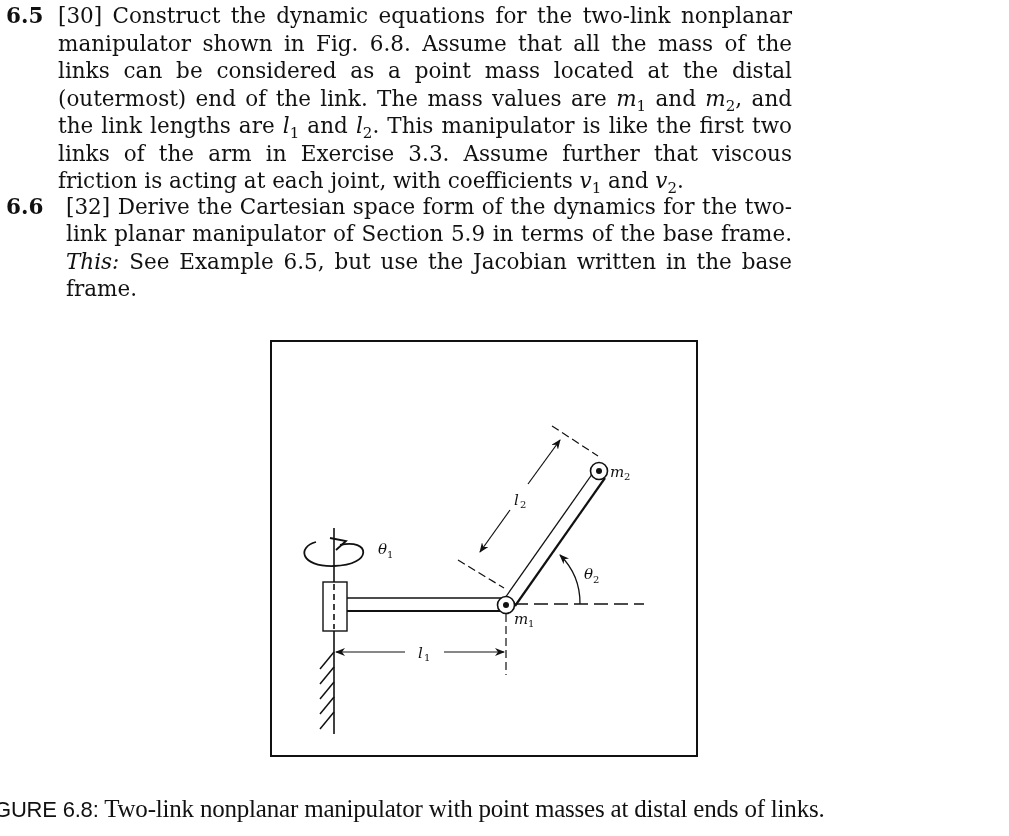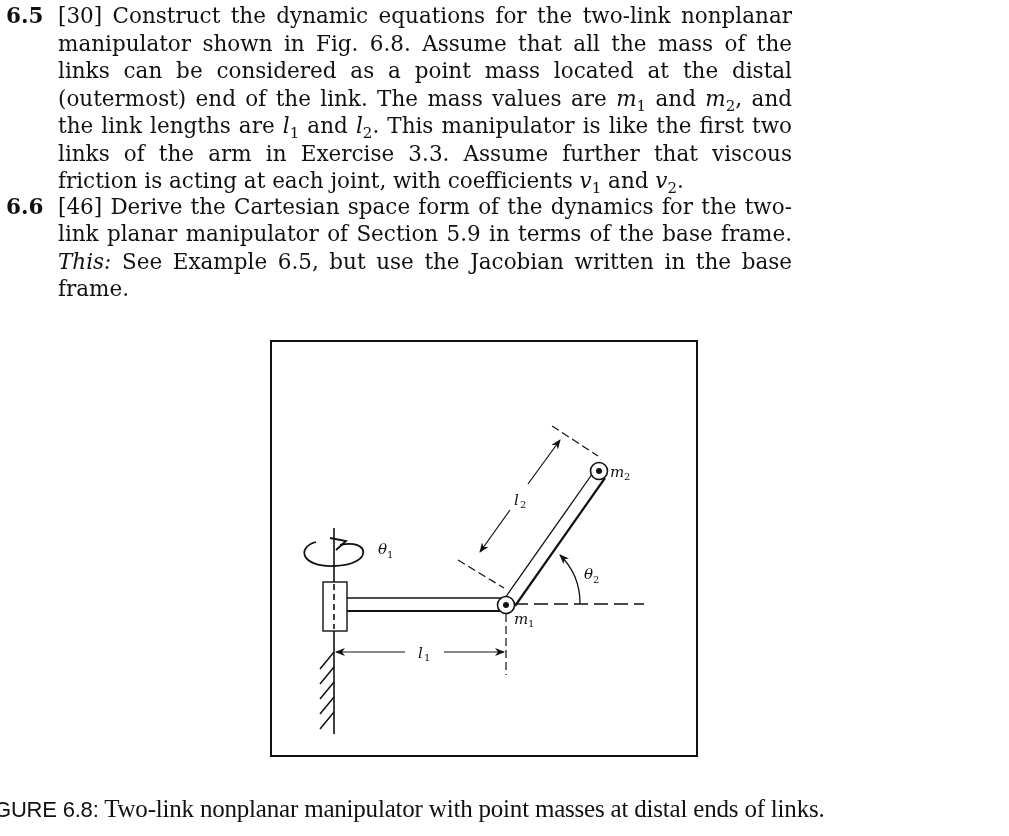--- a/index.html
+++ b/index.html
@@ -3,21 +3,21 @@
   <meta charset="utf-8">
   <style>
     html, body { margin: 0; padding: 0; background: #ffffff; }
     body { width: 1009px; height: 836px; position: relative; overflow: hidden;
            font-family: "DejaVu Serif", "Liberation Serif", serif; color: #111; }
     .problems { position: absolute; left: 0; top: 0; width: 802px; }
     .problem { position: relative; font-size: 21.5px; line-height: 27.5px; }
     .problem-num { position: absolute; left: 6px; top: 0; font-weight: bold; }
     .problem-body { margin-left: 58px; margin-right: 10px; text-align: justify; text-align-last: left; }
     .p65 { top: 2px; }
-    .p66 { top: 0px; }
+    .p66 { top: 0px; padding-left: 8px; }
     .it { font-style: italic; }
     sub { font-size: 0.7em; vertical-align: -0.35em; line-height: 0; }
     .figure-box { position: absolute; left: 270px; top: 340px; width: 428px; height: 417px;
                   border: 2px solid #111; box-sizing: border-box; }
     .figure-svg { position: absolute; left: 0; top: 0; }
     .caption { position: absolute; left: -6px; top: 795px; font-family: "Liberation Serif", serif;
                font-size: 25px; letter-spacing: -0.2px; white-space: nowrap; }
     .caption-label { font-family: "Liberation Sans", sans-serif; font-size: 22px; }
     .svg-label { font-family: "DejaVu Serif", serif; font-style: italic; font-size: 15px; fill: #111; }
     .svg-sub { font-family: "DejaVu Serif", serif; font-size: 10px; fill: #111; }
@@ -29,21 +29,21 @@
   <div class="problem p65">
     <span class="problem-num">6.5</span>
     <div class="problem-body">
       <span>[30]</span>
       <span>Construct the dynamic equations for the two-link nonplanar manipulator shown in Fig. 6.8. Assume that all the mass of the links can be considered as a point mass located at the distal (outermost) end of the link. The mass values are </span><span class="it">m</span><sub>1</sub><span> and </span><span class="it">m</span><sub>2</sub><span>, and the link lengths are </span><span class="it">l</span><sub>1</sub><span> and </span><span class="it">l</span><sub>2</sub><span>. This manipulator is like the first two links of the arm in Exercise 3.3. Assume further that viscous friction is acting at each joint, with coefficients </span><span class="it">v</span><sub>1</sub><span> and </span><span class="it">v</span><sub>2</sub><span>.</span>
     </div>
   </div>
   <div class="problem p66">
     <span class="problem-num">6.6</span>
     <div class="problem-body">
-      <span>[46]</span>
+      <span>[32]</span>
       <span>Derive the Cartesian space form of the dynamics for the two-link planar manipulator of Section 5.9 in terms of the base frame. </span><span class="it">This:</span><span> See Example 6.5, but use the Jacobian written in the base frame.</span>
     </div>
   </div>
 </div>
 
 <div class="figure-box">
   <svg class="figure-svg" width="428" height="417" viewBox="0 0 428 417">
     <defs>
       <marker id="arr" markerWidth="10" markerHeight="8" refX="9" refY="4" orient="auto" markerUnits="userSpaceOnUse">
         <path d="M0,0 L10,4 L0,8 L3,4 Z" fill="#111"></path>

